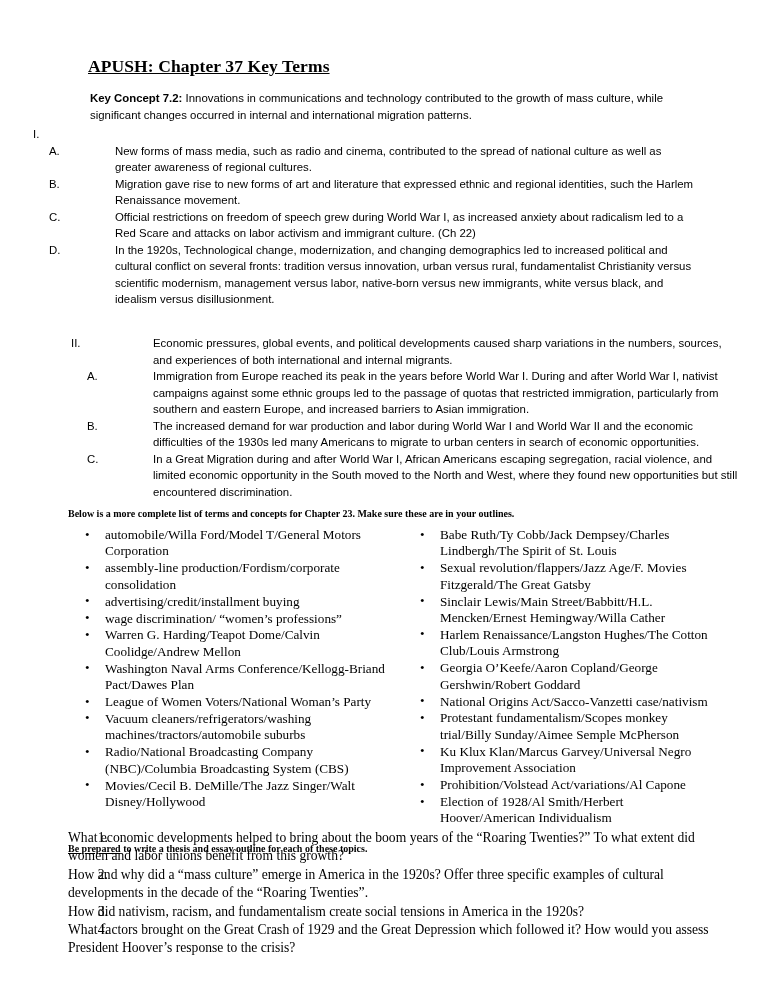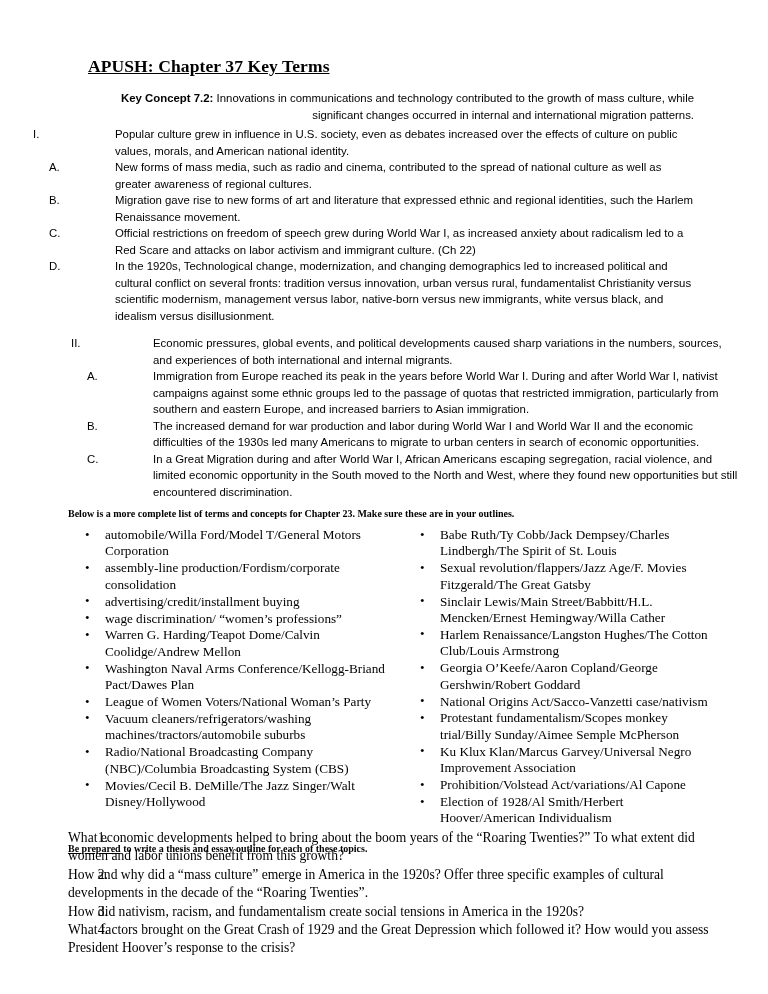--- a/index.html
+++ b/index.html
@@ -40,21 +40,21 @@
 
   
   .keyconcept {
     position: absolute;
     left: 90px;
     top: 79px;
     width: 604px;
     font-family: "Liberation Sans", "DejaVu Sans", sans-serif;
     font-size: 11.4px;
     line-height: 16.5px;
-    text-align: right;
+    text-align: left;
   }
   .keyconcept .kc-label {
     font-weight: bold;
   }
 
   
   .outline {
     position: absolute;
     left: 0;
     width: 768px;
@@ -174,21 +174,20 @@
 
 <div class="page">
 
   <h1 class="doc-title">APUSH: Chapter 37 Key Terms</h1>
 
   <p class="keyconcept"><span class="kc-label">Key Concept 7.2:</span><span> Innovations in communications and technology contributed to the growth of mass culture, while significant changes occurred in internal and international migration patterns.</span></p>
 
   <div class="outline" id="outline-1">
       <div class="out-row">
         <span class="out-marker roman">I.</span>
-        <div class="out-body">Popular culture grew in influence in U.S. society, even as debates increased over the effects of culture on public values, morals, and American national identity.</div>
       </div>
       <div class="out-row">
         <span class="out-marker alpha">A.</span>
         <div class="out-body">New forms of mass media, such as radio and cinema, contributed to the spread of national culture as well as greater awareness of regional cultures.</div>
       </div>
       <div class="out-row">
         <span class="out-marker alpha">B.</span>
         <div class="out-body">Migration gave rise to new forms of art and literature that expressed ethnic and regional identities, such the Harlem Renaissance movement.</div>
       </div>
       <div class="out-row">

